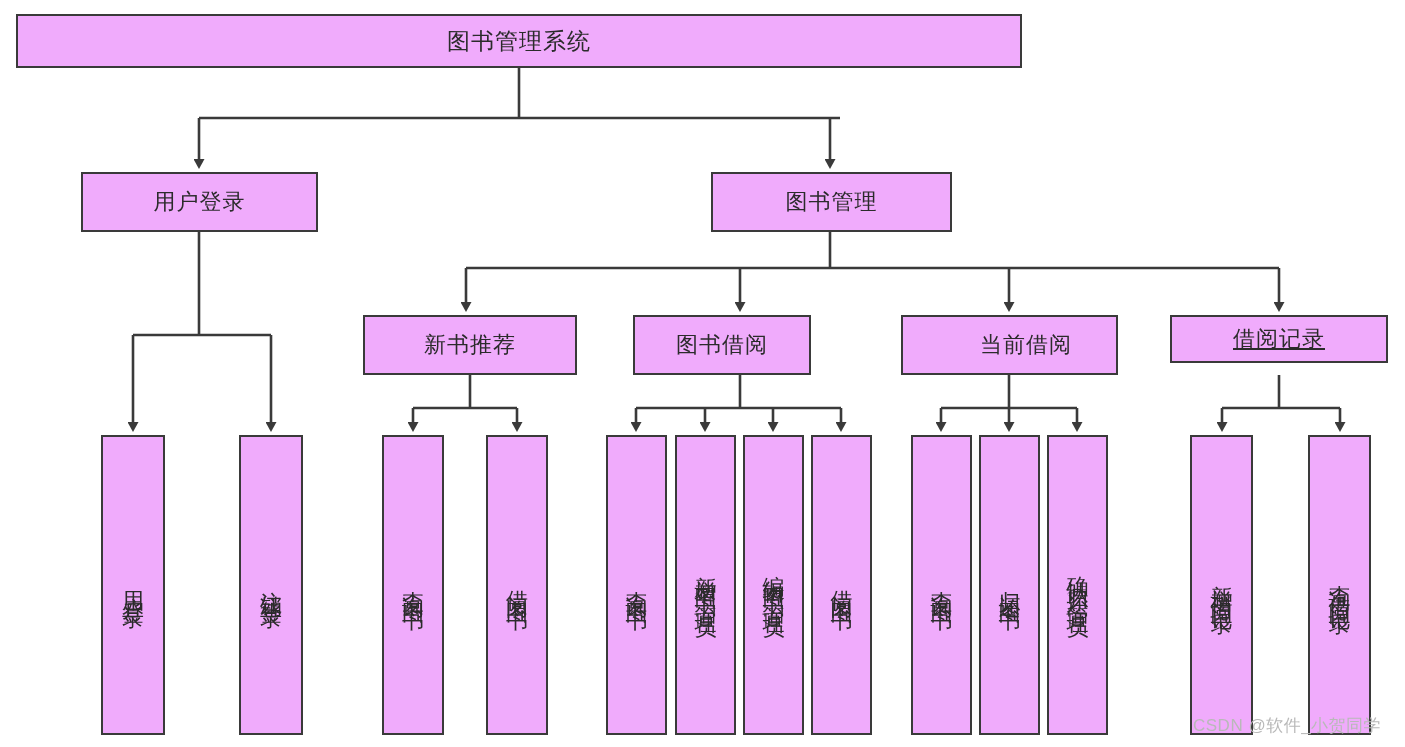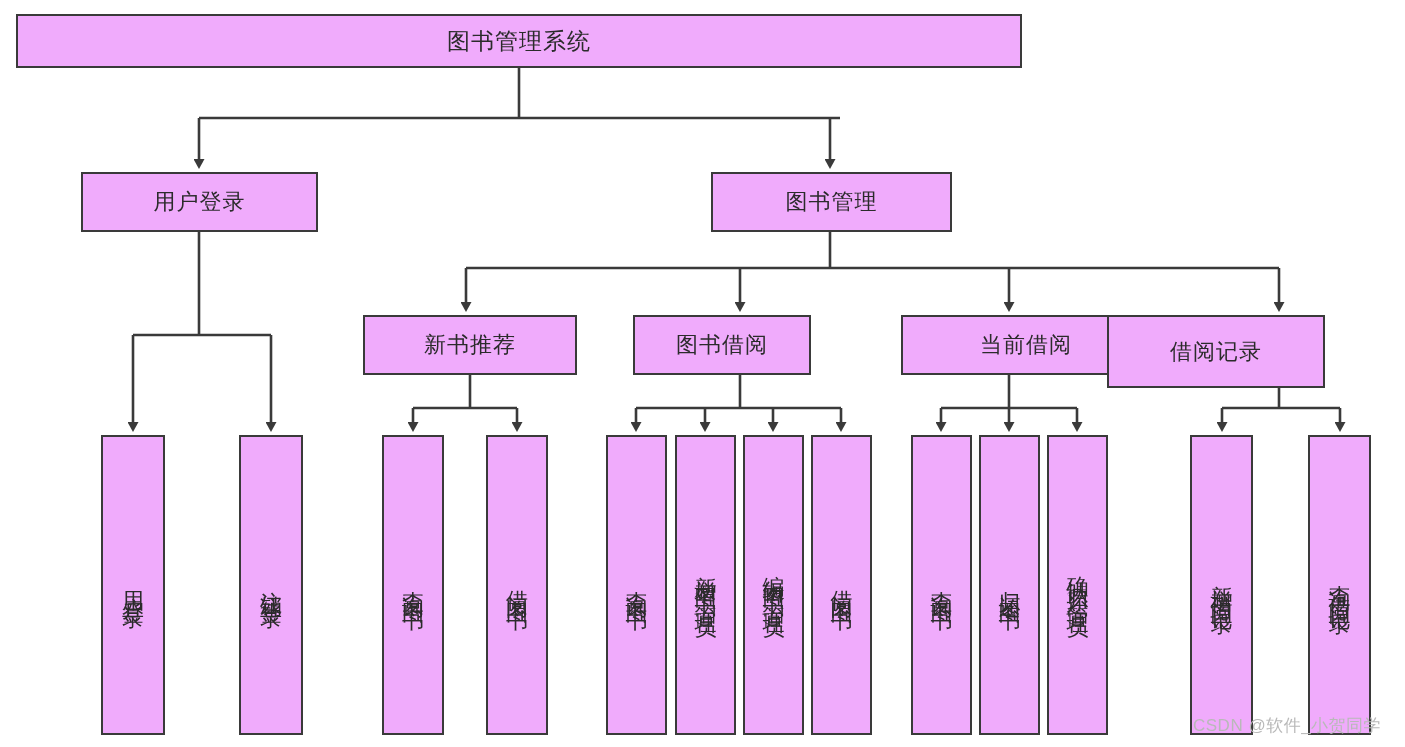--- a/index.html
+++ b/index.html
@@ -116,21 +116,21 @@
 
   <div class="node horizontal" style="left:363px;top:315px;width:214px;height:60px;">
     <span>新书推荐</span>
   </div>
   <div class="node horizontal" style="left:633px;top:315px;width:178px;height:60px;">
     <span>图书借阅</span>
   </div>
   <div class="node horizontal" style="left:901px;top:315px;width:217px;height:60px;padding-left:33px;">
     <span>当前借阅</span>
   </div>
-  <div class="node horizontal" style="left:1107px;top:315px;width:218px;height:73px;">
+  <div class="node horizontal" style="left:1170px;top:315px;width:218px;height:48px;text-decoration:underline;">
     <span>借阅记录</span>
   </div>
 
   <div class="node leaf" style="left:101px;top:435px;width:64px;height:300px;">
     <span class="leaf-text">用户登录</span>
   </div>
   <div class="node leaf" style="left:239px;top:435px;width:64px;height:300px;">
     <span class="leaf-text">注销登录</span>
   </div>
 

